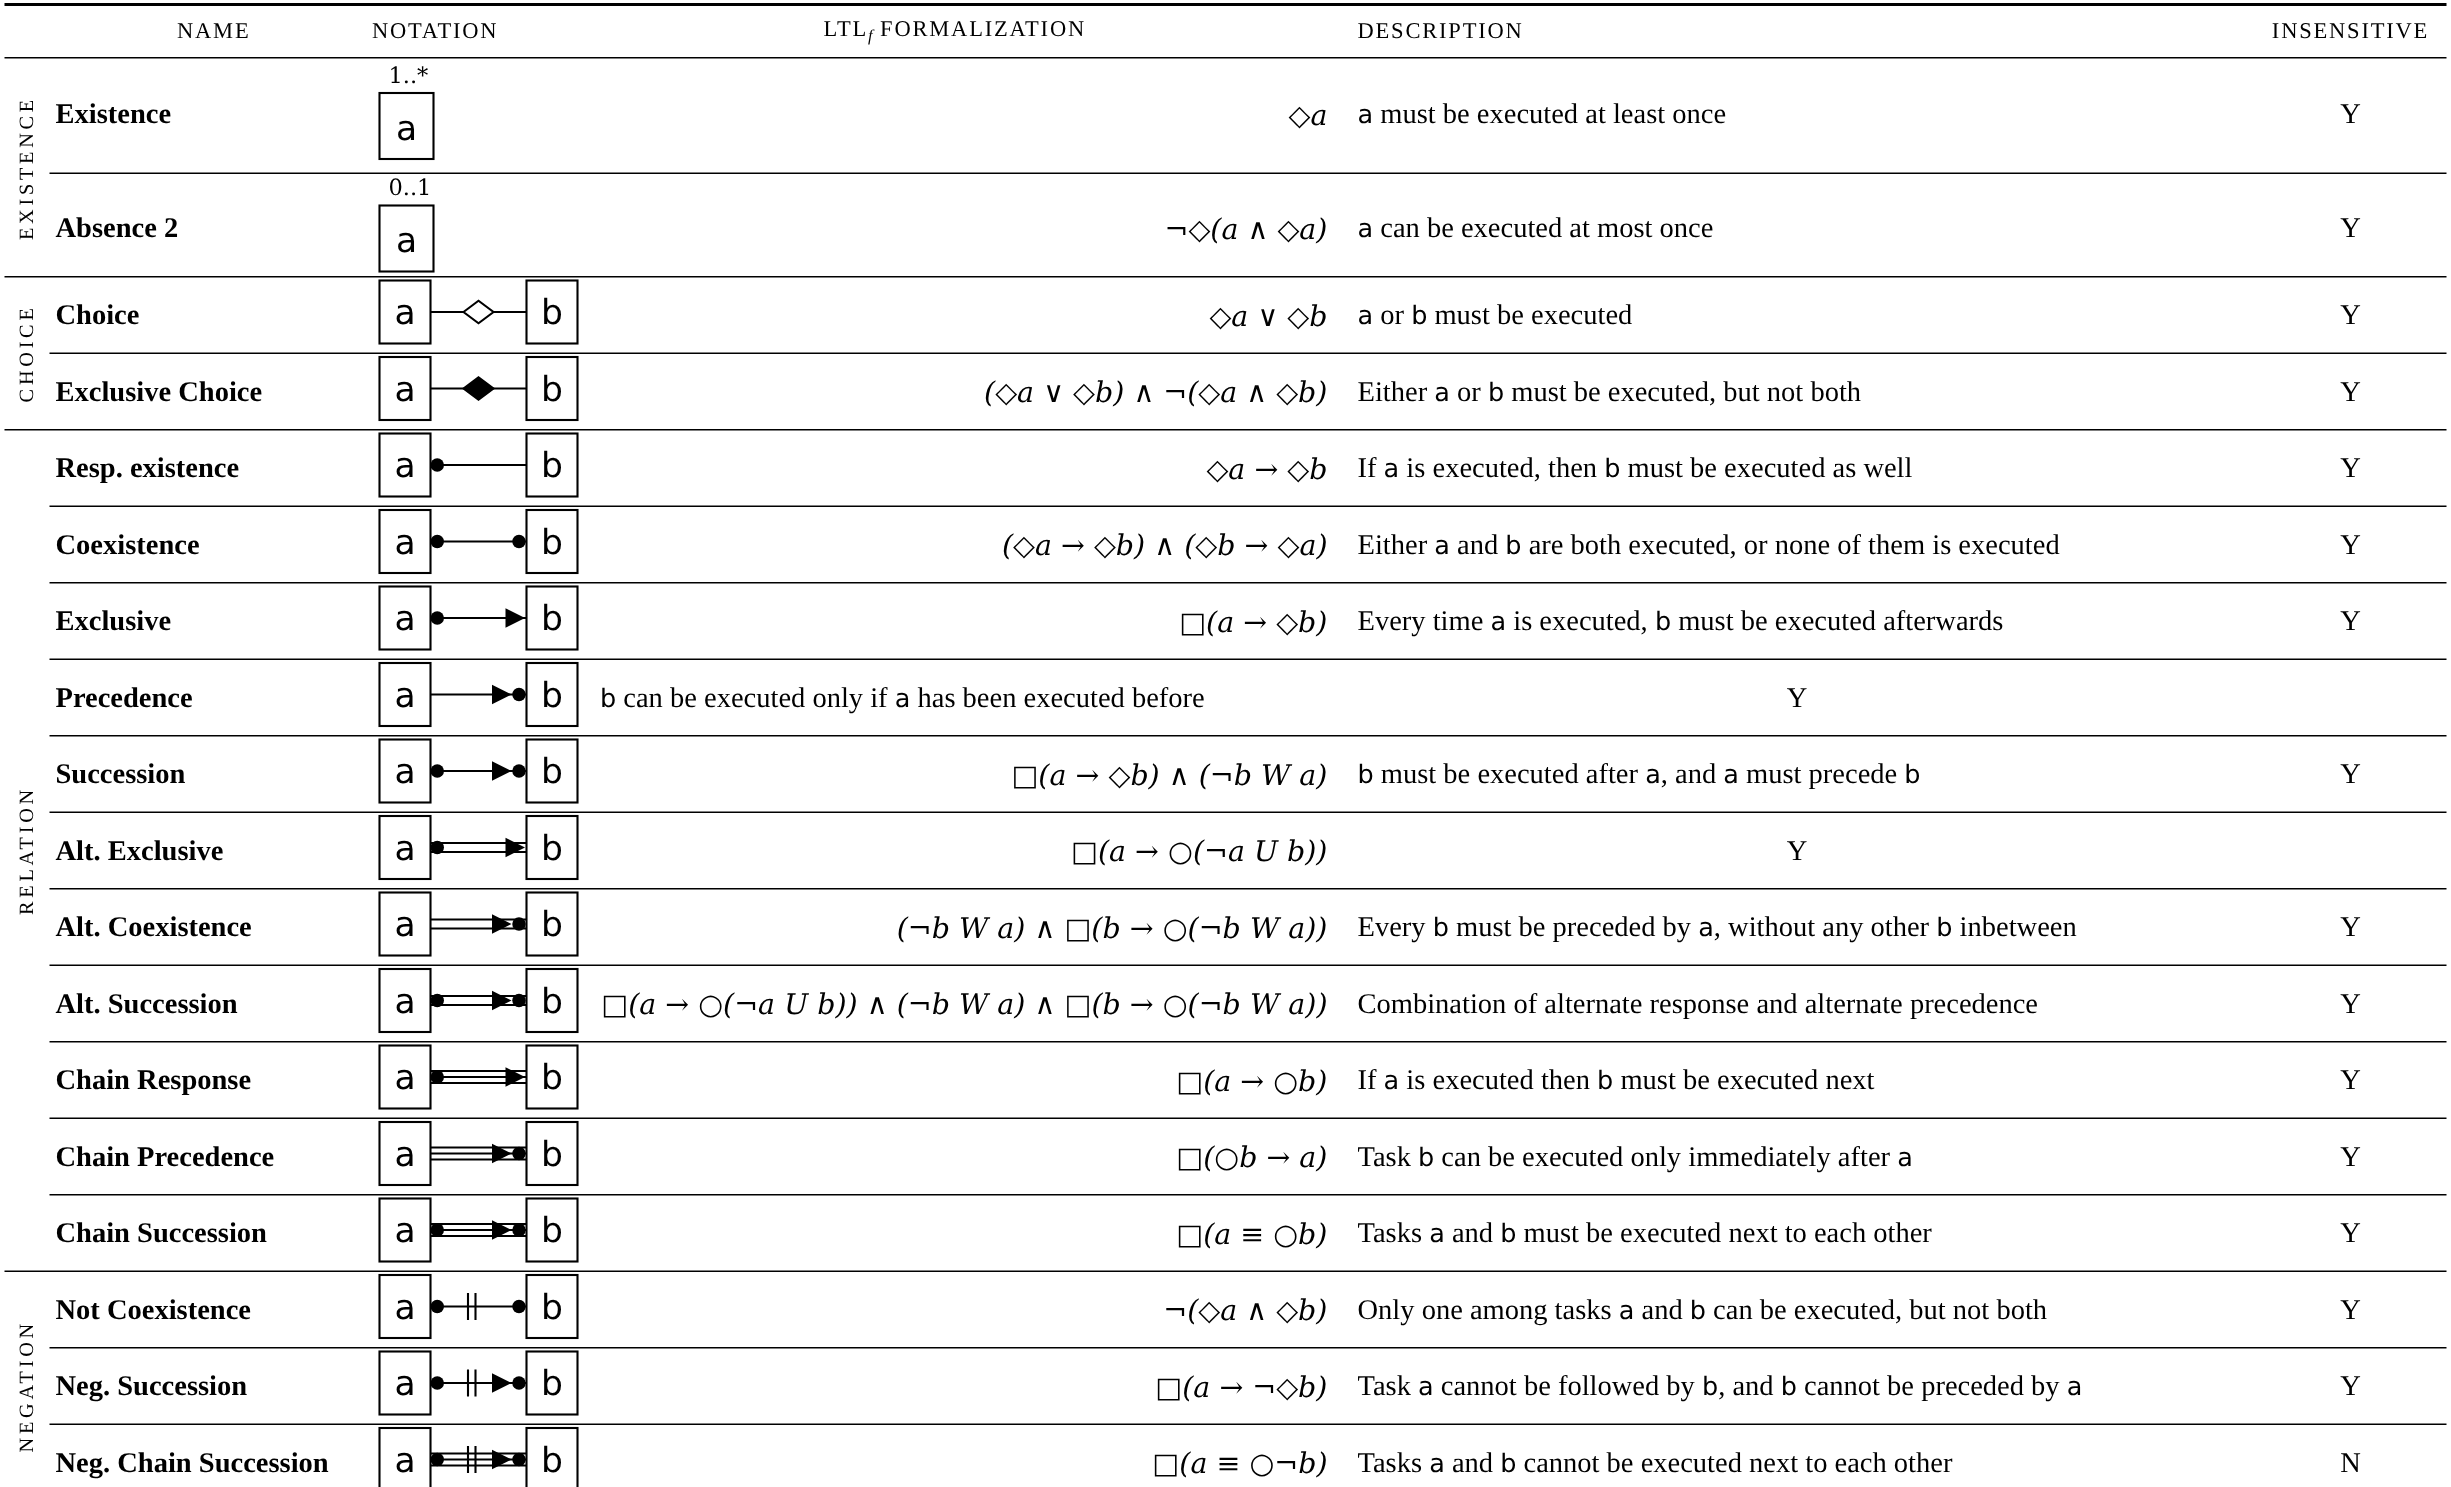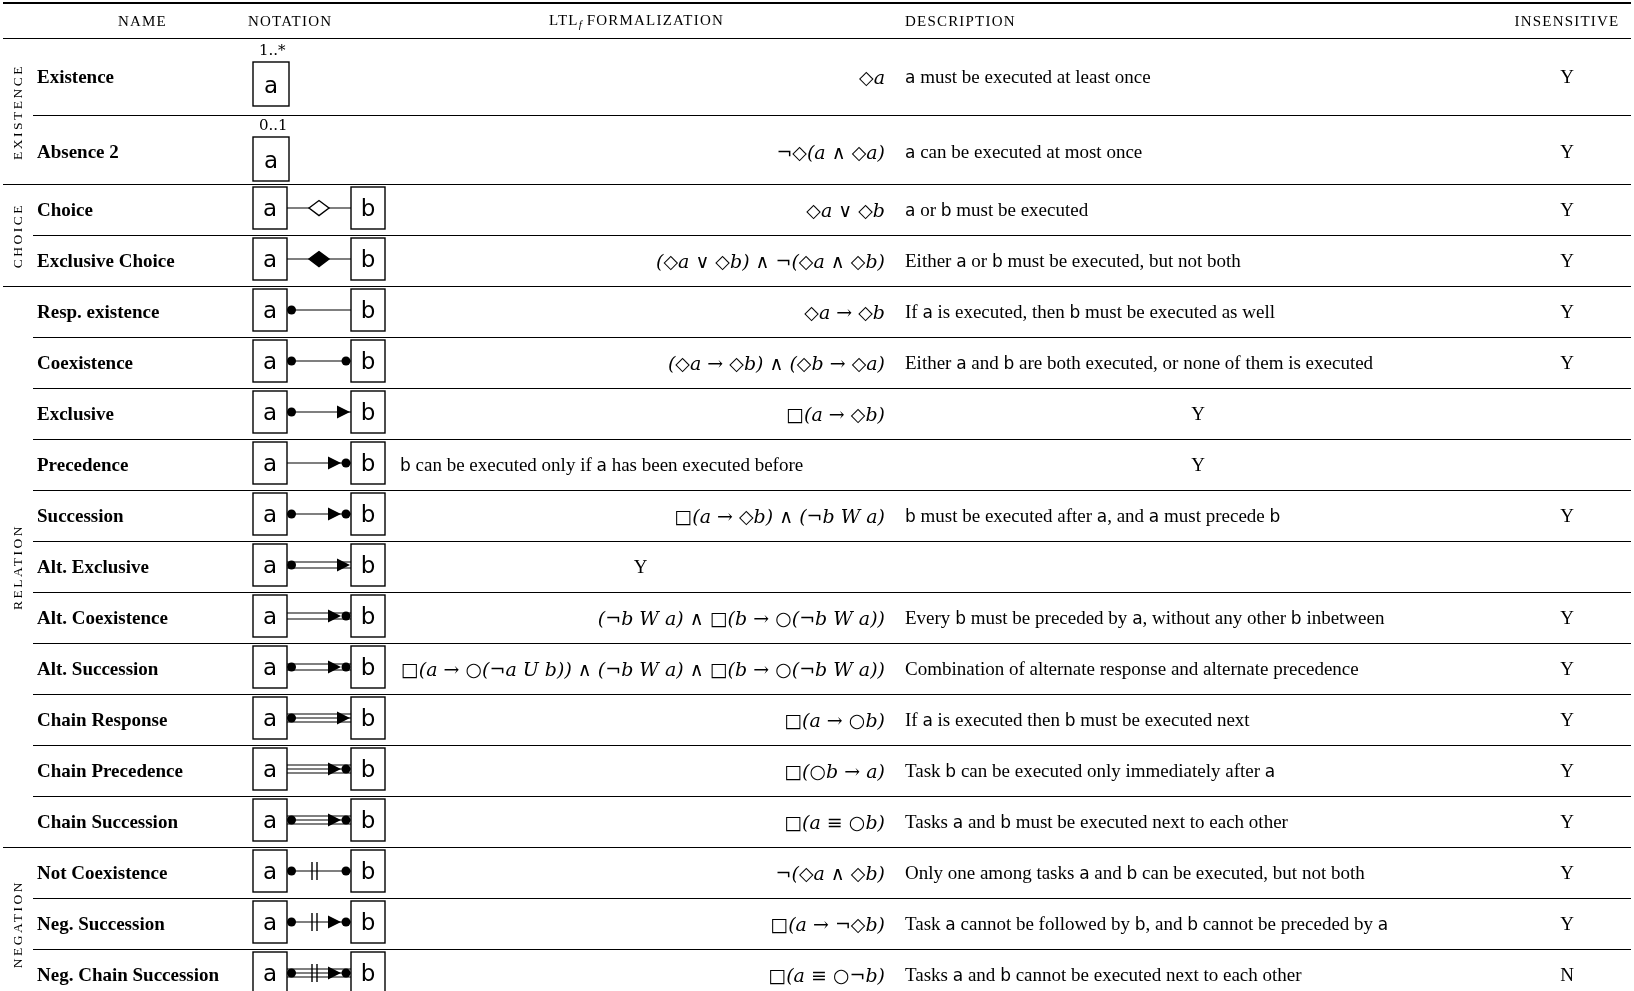--- a/index.html
+++ b/index.html
@@ -165,20 +165,21 @@
     <div class="cell-notation"><svg width="135" height="46" viewBox="0 0 135 46" class="nsvg">
                 <line x1="36" y1="23" x2="100" y2="23"></line>
                 <circle cx="40.5" cy="23" r="4.5" class="dot"></circle>
                 <polygon points="99,23 86,16.5 86,29.5" class="arrow"></polygon>
                 <rect x="2" y="2" width="34" height="42"></rect>
                 <rect x="100" y="2" width="34" height="42"></rect>
                 <text x="19" y="31" text-anchor="middle" class="task-letter">a</text>
                 <text x="117" y="31" text-anchor="middle" class="task-letter">b</text>
               </svg></div>
     <div class="cell-ltl">□(a → ◇b)</div>
+    <div class="cell-desc">Every time <span class="task">a</span> is executed, <span class="task">b</span> must be executed afterwards</div>
     <div class="cell-insens">Y</div>
   </div>
           <div class="row">
     <div class="cell-name">Precedence</div>
     <div class="cell-notation"><svg width="135" height="46" viewBox="0 0 135 46" class="nsvg">
                 <line x1="36" y1="23" x2="100" y2="23"></line>
                 <polygon points="90,23 77,16.5 77,29.5" class="arrow"></polygon>
                 <circle cx="95" cy="23" r="4.5" class="dot"></circle>
                 <rect x="2" y="2" width="34" height="42"></rect>
                 <rect x="100" y="2" width="34" height="42"></rect>
@@ -209,20 +210,21 @@
     <div class="cell-notation"><svg width="135" height="46" viewBox="0 0 135 46" class="nsvg">
                 <line x1="36" y1="20" x2="100" y2="20"></line>
                 <line x1="36" y1="26" x2="100" y2="26"></line>
                 <circle cx="40.5" cy="23" r="4.5" class="dot"></circle>
                 <polygon points="99,23 86,16.5 86,29.5" class="arrow"></polygon>
                 <rect x="2" y="2" width="34" height="42"></rect>
                 <rect x="100" y="2" width="34" height="42"></rect>
                 <text x="19" y="31" text-anchor="middle" class="task-letter">a</text>
                 <text x="117" y="31" text-anchor="middle" class="task-letter">b</text>
               </svg></div>
+    <div class="cell-ltl">□(a → ○(¬a U b))</div>
     <div class="cell-insens">Y</div>
   </div>
           <div class="row">
     <div class="cell-name">Alt. Coexistence</div>
     <div class="cell-notation"><svg width="135" height="46" viewBox="0 0 135 46" class="nsvg">
                 <line x1="36" y1="20" x2="100" y2="20"></line>
                 <line x1="36" y1="26" x2="100" y2="26"></line>
                 <polygon points="90,23 77,16.5 77,29.5" class="arrow"></polygon>
                 <circle cx="95" cy="23" r="4.5" class="dot"></circle>
                 <rect x="2" y="2" width="34" height="42"></rect>

